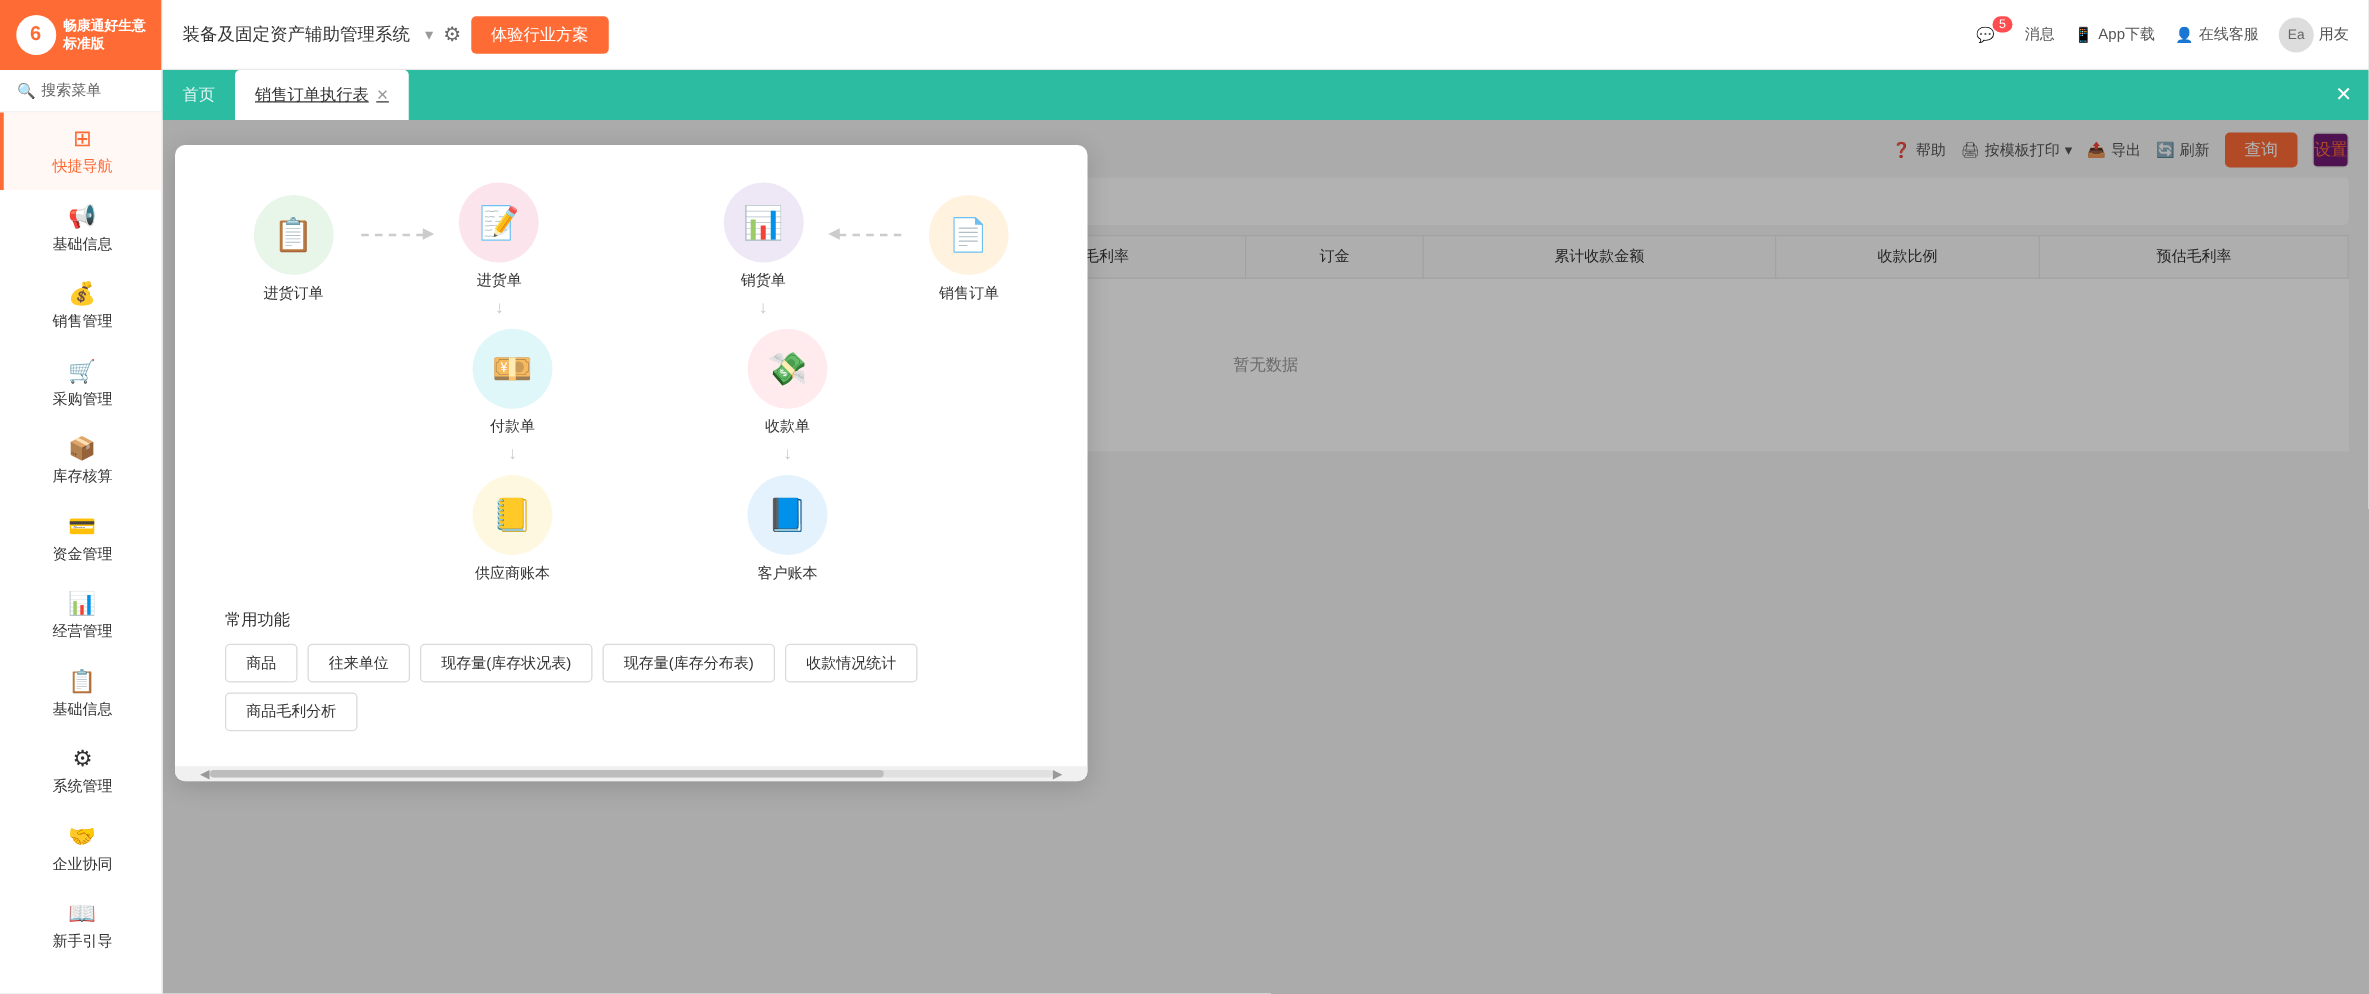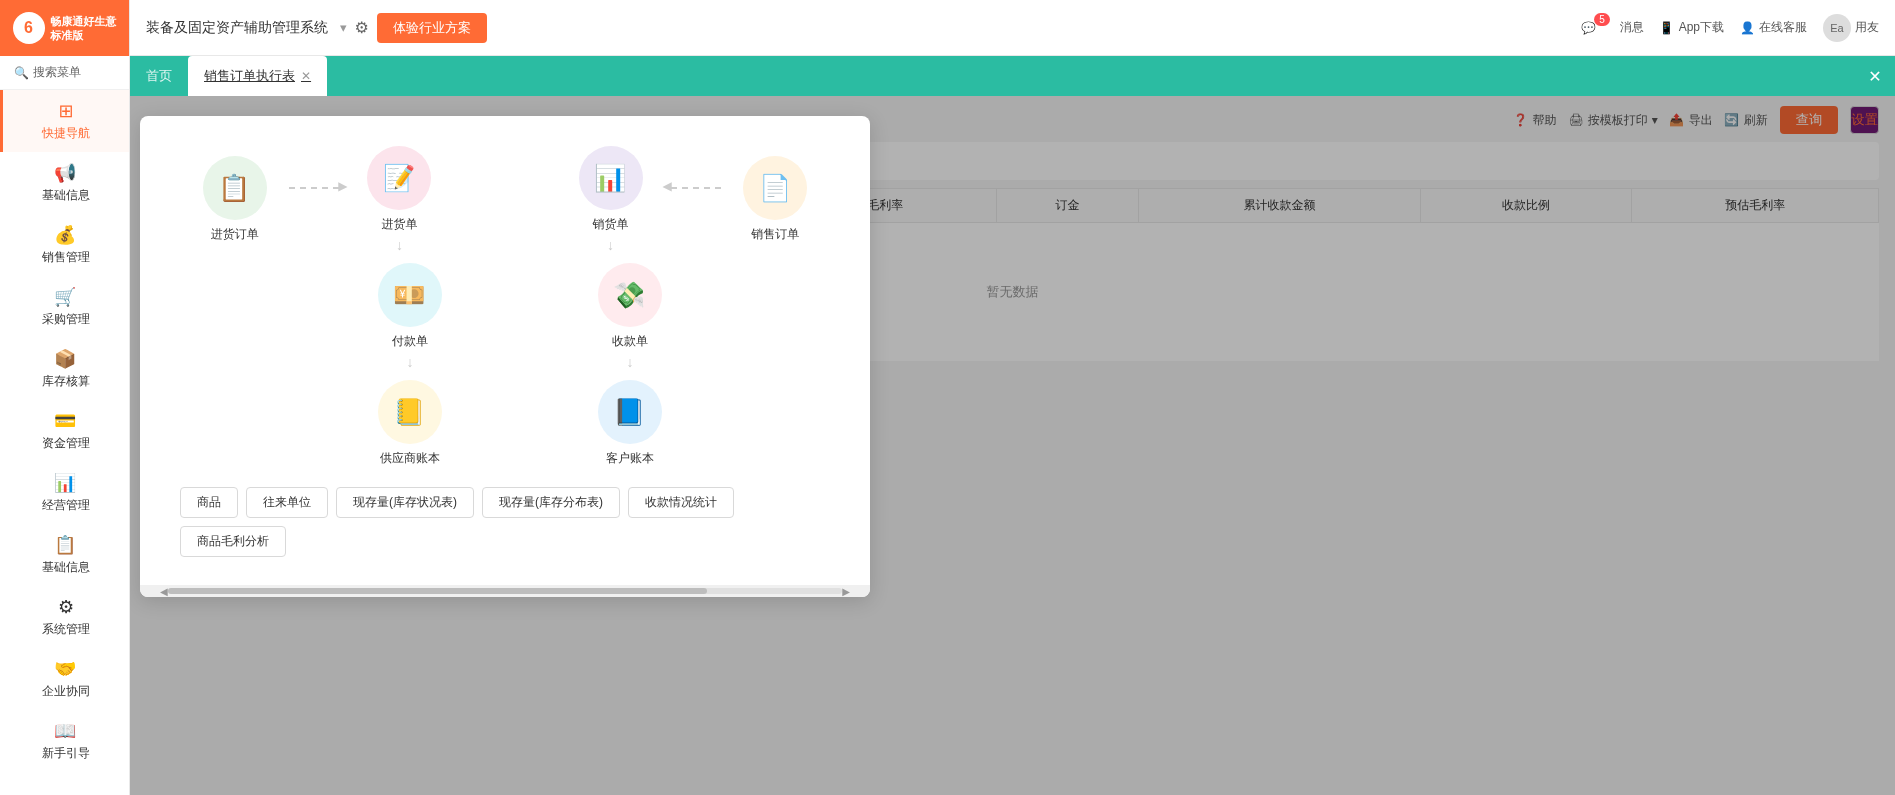--- a/index.html
+++ b/index.html
@@ -687,20 +687,21 @@
             <div class="flow-node">
               <div class="flow-circle lightblue">
                 <span>📘</span>
               </div>
               <span class="flow-label">客户账本</span>
             </div>
           </div>
         </div>
 
         <div class="common-section">
+          <div class="common-title">常用功能</div>
           <div class="common-btns" id="common-btns-row1">
               <button class="common-btn">商品</button>
               <button class="common-btn">往来单位</button>
               <button class="common-btn">现存量(库存状况表)</button>
               <button class="common-btn">现存量(库存分布表)</button>
               <button class="common-btn">收款情况统计</button>
               <button class="common-btn">商品毛利分析</button>
             </div>
         </div>
 

